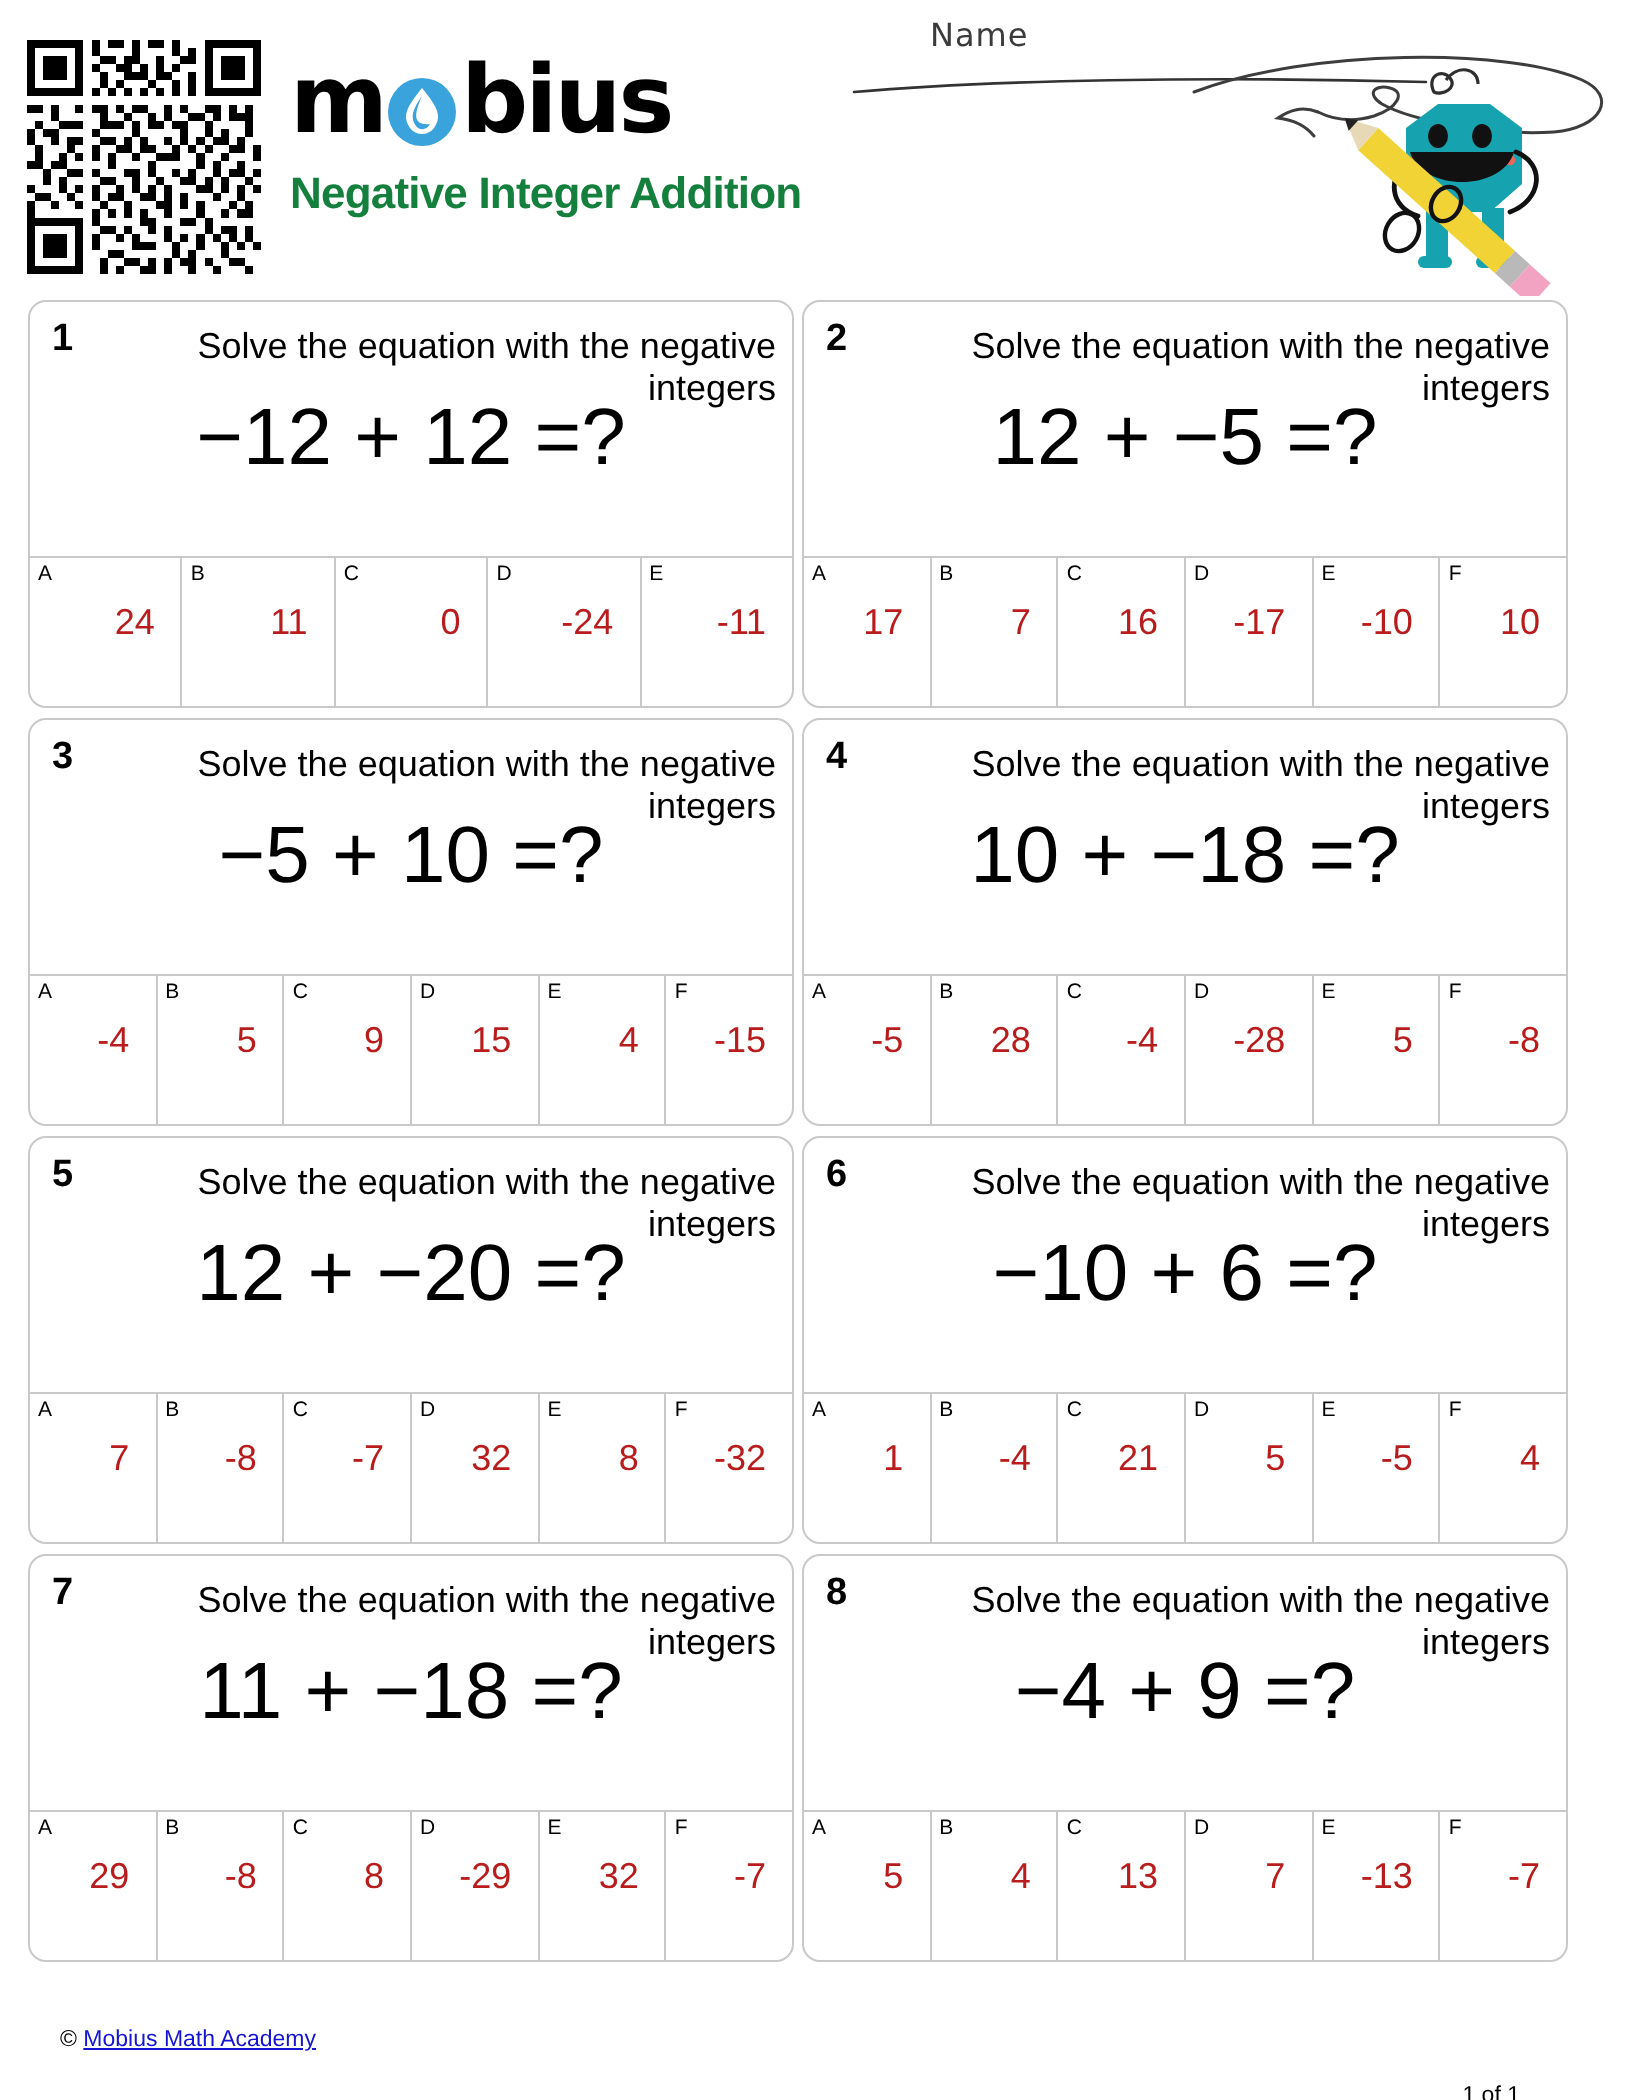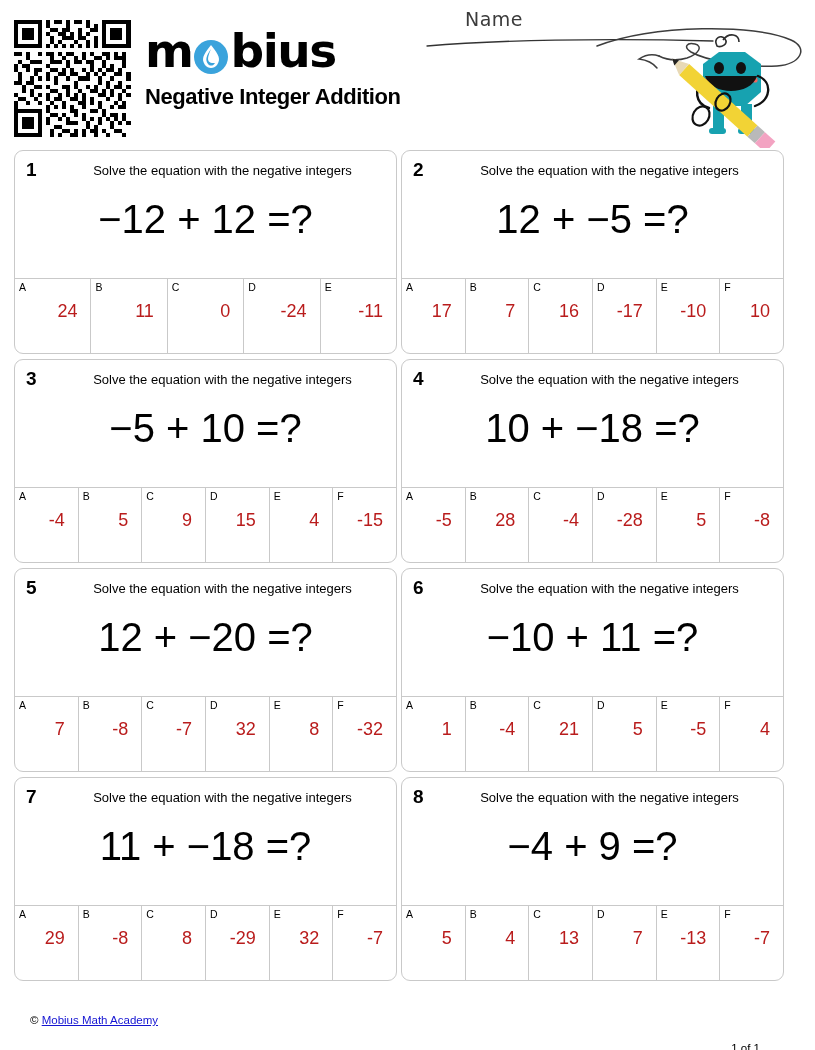--- a/index.html
+++ b/index.html
@@ -57,35 +57,35 @@
     height: 36px;
     position: relative;
     margin: 0 1px;
     top: 3px;
   }
 
   .worksheet-title {
     font-family: "Liberation Sans", sans-serif;
     font-size: 22px;
     font-weight: bold;
-    color: #000000;
+    color: #15803d;
     letter-spacing: -0.4px;
     margin-top: 6px;
   }
 
   .name-area {
     position: absolute;
     left: 425px;
     top: 8px;
     width: 290px;
     height: 48px;
   }
   .name-label {
     font-family: "DejaVu Sans", sans-serif;
-    font-size: 19px;
+    font-size: 16px;
     color: #3b3b3b;
     position: absolute;
     left: 40px;
     top: 0px;
     letter-spacing: 0.5px;
   }
   .name-line {
     position: absolute;
     left: 0;
     top: 27px;
@@ -139,23 +139,23 @@
     font-size: 19px;
     font-weight: bold;
     color: #000;
   }
 
   .qprompt {
     position: absolute;
     left: 42px;
     right: 8px;
     top: 12px;
-    text-align: center;
+    text-align: right;
     font-family: "Liberation Sans", sans-serif;
-    font-size: 13px;
+    font-size: 18px;
     color: #000;
   }
 
   .qequation {
     position: absolute;
     left: 0;
     right: 0;
     top: 46px;
     text-align: center;
     font-family: Liberation Sans, sans-serif;
@@ -668,21 +668,21 @@
           <span class="aletter">F</span>
           <span class="avalue">-32</span>
         </div>
       </div>
     </div>
 
     <div class="qbox">
       <div class="qbody">
         <div class="qnum">6</div>
         <div class="qprompt">Solve the equation with the negative integers</div>
-        <div class="qequation">−10 + 11 =?</div>
+        <div class="qequation">−10 + 6 =?</div>
       </div>
       <div class="answers">
         <div class="acell">
           <span class="aletter">A</span>
           <span class="avalue">1</span>
         </div>
         <div class="acell">
           <span class="aletter">B</span>
           <span class="avalue">-4</span>
         </div>

